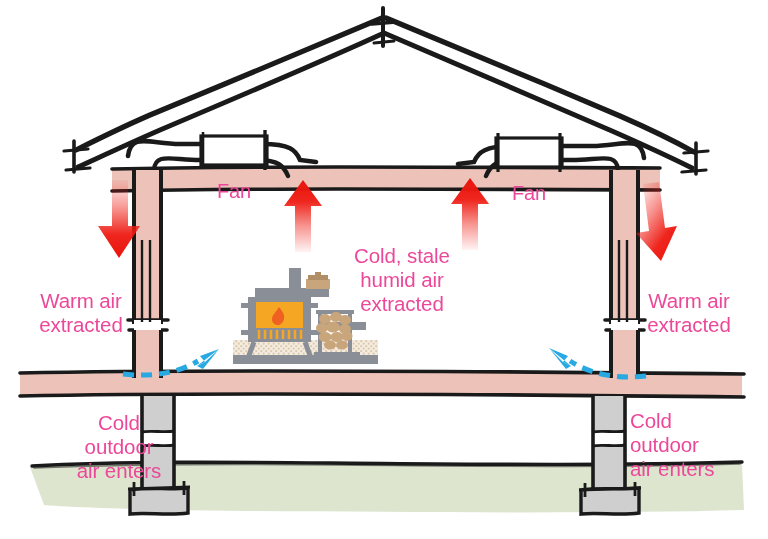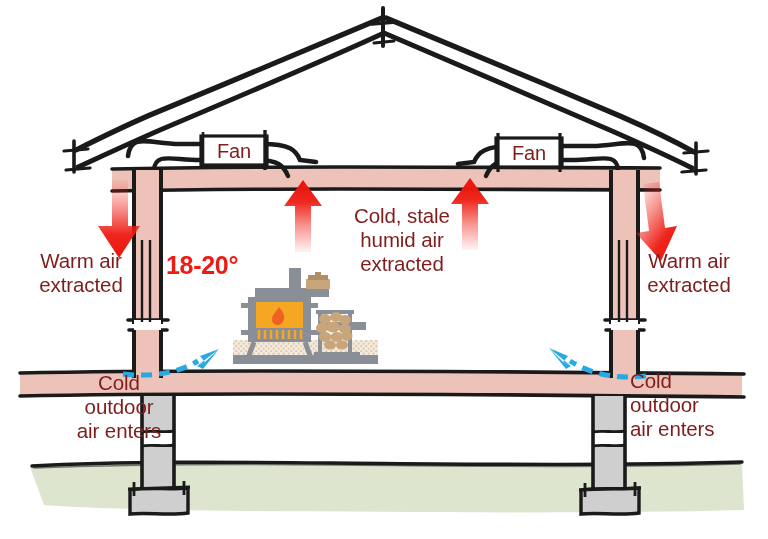--- a/index.html
+++ b/index.html
@@ -19,26 +19,27 @@
     height: 539px;
     background: #ffffff;
   }
   #diagram-svg {
     position: absolute;
     top: 0;
     left: 0;
   }
   .label {
     position: absolute;
-    color: #7f1d1d;
+    color: #ec4899;
     font-size: 20.5px;
     line-height: 1.18;
     text-align: center;
     white-space: pre-line;
     letter-spacing: -0.1px;
+    margin-top: 40px;
   }
   #label-warm-left  { left: 16px;  top: 249px; width: 130px; }
   #label-warm-right { left: 622px; top: 249px; width: 134px; }
   #label-center     { left: 322px; top: 204px; width: 160px; }
   #label-cold-left  { left: 60px;  top: 371px; width: 118px; text-align: center;}
   #label-cold-right { left: 630px; top: 369px; width: 120px; text-align: left;}
   #label-temp {
     position: absolute;
     left: 166px;
     top: 251px;
@@ -318,19 +319,18 @@
 extracted</div>
 
   <div class="label" id="label-cold-left">Cold
 outdoor
 air enters</div>
 
   <div class="label" id="label-cold-right">Cold
 outdoor
 air enters</div>
 
-  <div id="label-temp">18-20°</div>
 
   <div class="label" style="left:201px; top:139px; width:66px; font-size:20px; line-height:24px; text-align:center;">Fan</div>
 
   <div class="label" style="left:496px; top:141px; width:66px; font-size:20px; line-height:24px; text-align:center;">Fan</div>
 
 </div>
 
 </body></html>

